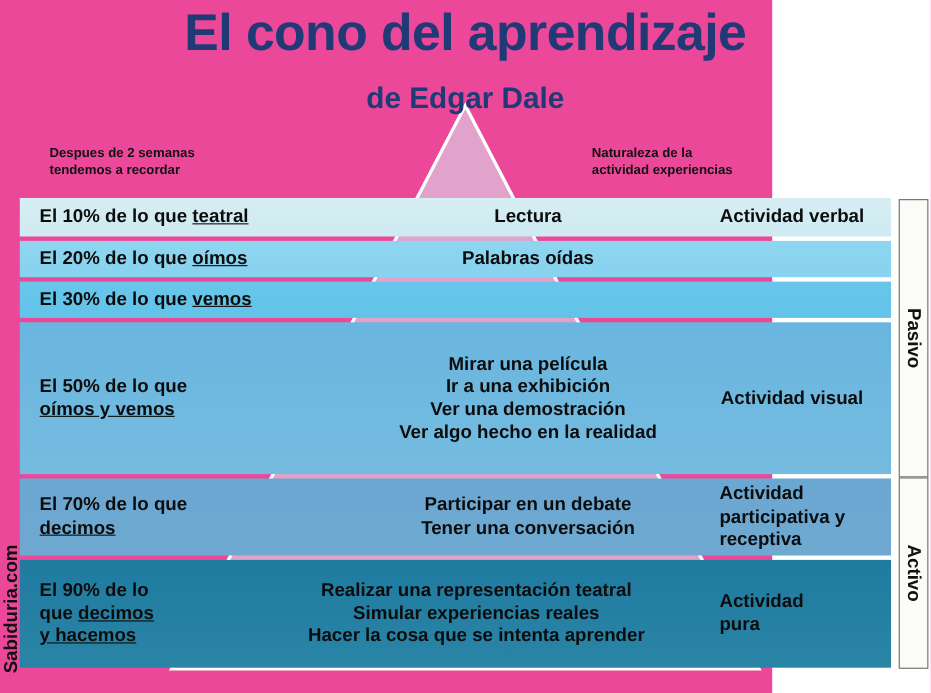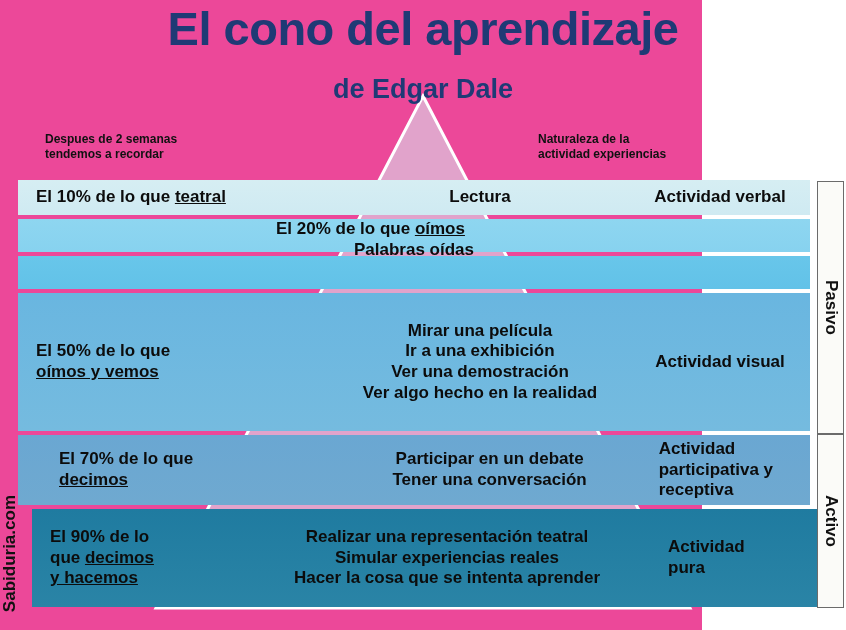--- a/index.html
+++ b/index.html
@@ -81,25 +81,25 @@
     line-height: 1.22;
     z-index: 3;
     position: relative;
   }
   .cell u { text-decoration: underline; text-underline-offset: 1px; }
   .c-remember { width: 312px; padding-left: 18px; text-align: left; }
   .c-activity { width: 300px; text-align: center; }
   .c-nature   { width: 180px; text-align: center; }
 
   .row.r1 { top: 0px;   height: 35px;  background: linear-gradient(180deg,#d6eef3 0%,#cfeaf2 100%); }
-  .row.r2 { top: 39px;  height: 33px;  background: linear-gradient(180deg,#8ed6f0 0%,#87d2ef 100%); flex-direction: column; }
+  .row.r2 { top: 39px;  height: 33px;  background: linear-gradient(180deg,#8ed6f0 0%,#87d2ef 100%); }
   .row.r3 { top: 76px;  height: 33px;  background: linear-gradient(180deg,#68c6ea 0%,#62c2e8 100%); }
   .row.r4 { top: 113px; height: 138px; background: linear-gradient(180deg,#69b6e0 0%,#75bbdf 100%); }
-  .row.r5 { top: 255px; height: 70px;  background: linear-gradient(180deg,#6aa7d2 0%,#6fa9d0 100%); padding-left: 23px; }
-  .row.r6 { top: 329px; height: 98px;  background: linear-gradient(180deg,#1f7ba0 0%,#2a84a6 100%); margin-left: 14px; }
+  .row.r5 { top: 255px; height: 70px;  background: linear-gradient(180deg,#6aa7d2 0%,#6fa9d0 100%); }
+  .row.r6 { top: 329px; height: 98px;  background: linear-gradient(180deg,#1f7ba0 0%,#2a84a6 100%); }
 
   .row.r4 .c-remember, .row.r5 .c-remember, .row.r6 .c-remember { text-align: left; }
   .row.r6 .c-remember { width: 200px; }
   .row.r6 .c-activity { width: 430px; }
   .row.r6 .c-nature   { width: 162px; text-align: left; padding-left: 6px; }
   .row.r5 .c-nature   { text-align: left; padding-left: 12px; width: 168px; }
   .row.r5 .c-remember { width: 300px; }
   .row.r5 .c-activity { width: 324px; }
 
   
@@ -173,20 +173,21 @@
       <div class="cell c-nature">Actividad verbal</div>
     </div>
 
     <div class="row r2">
       <div class="cell c-remember"><span>El 20% de lo que </span><u>oímos</u></div>
       <div class="cell c-activity">Palabras oídas</div>
       <div class="cell c-nature"></div>
     </div>
 
     <div class="row r3">
+      <div class="cell c-remember"><span>El 30% de lo que </span><u>vemos</u></div>
       <div class="cell c-nature"></div>
     </div>
 
     <div class="row r4">
       <div class="cell c-remember">
         <div>El 50% de lo que</div>
         <div><u>oímos y vemos</u></div>
       </div>
       <div class="cell c-activity">
         <div>Mirar una película</div>

